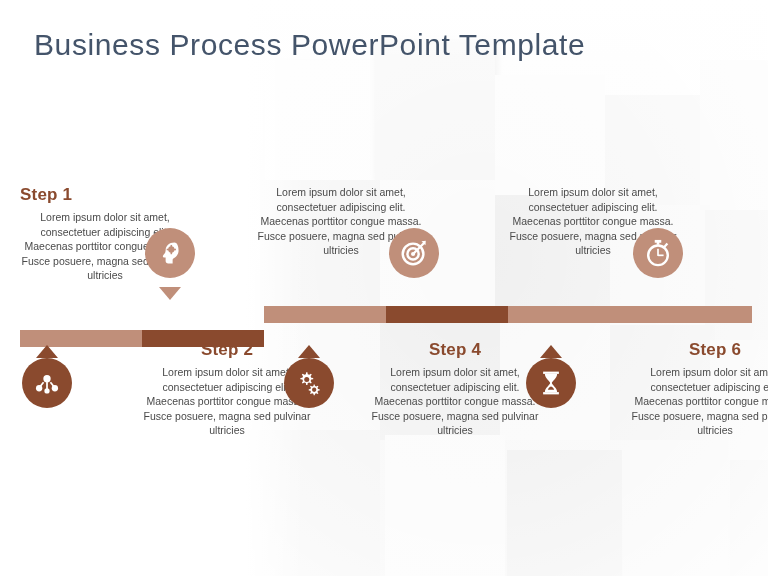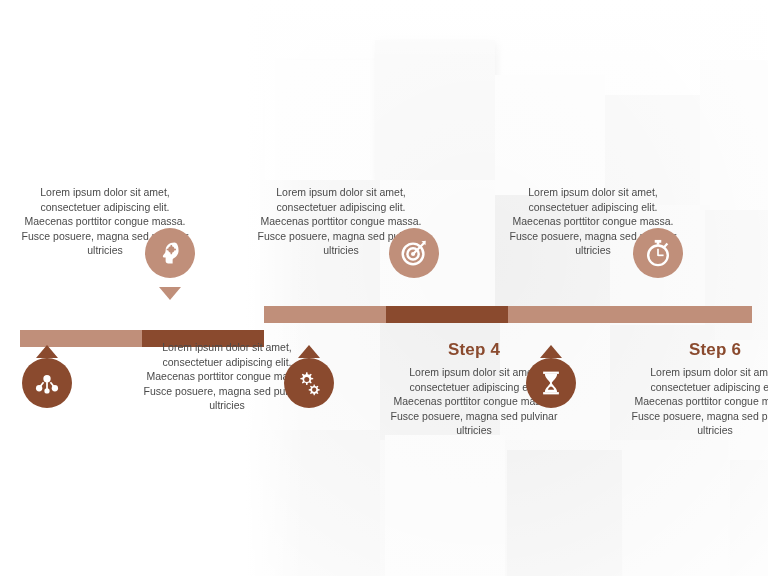--- a/index.html
+++ b/index.html
@@ -140,45 +140,48 @@
     <div class="cube" style="left:485px; top:460px; width:55px;  height:120px; background:#f0f0f0;"></div>
 
     <div style="position:absolute;left:0;top:0;width:100%;height:100%;
                 background: radial-gradient(ellipse at 45% 45%, rgba(255,255,255,0) 0%, rgba(255,255,255,.55) 70%, rgba(255,255,255,.9) 100%);"></div>
     <div style="position:absolute;left:0;top:0;width:60px;height:100%;
                 background: linear-gradient(90deg, rgba(255,255,255,1) 0%, rgba(255,255,255,0) 100%);"></div>
     <div style="position:absolute;left:0;top:0;width:100%;height:60px;
                 background: linear-gradient(180deg, rgba(255,255,255,1) 0%, rgba(255,255,255,0) 100%);"></div>
   </div>
 
+  <div id="title">Business Process PowerPoint Template</div>
 
   <div class="bar" style="left:20px;  top:330px; width:122px;"></div>
   <div class="bar dark" style="left:142px; top:330px; width:122px;"></div>
   <div class="bar" style="left:264px; top:306px; width:122px;"></div>
   <div class="bar dark" style="left:386px; top:306px; width:122px;"></div>
   <div class="bar" style="left:508px; top:306px; width:122px;"></div>
   <div class="bar" style="left:630px; top:306px; width:122px;"></div>
 
   <div class="step-block" style="left:20px; top:185px;">
+    <div class="step-title left">Step 1</div>
     <div class="step-body">Lorem ipsum dolor sit amet, consectetuer adipiscing elit. Maecenas porttitor congue massa. Fusce posuere, magna sed pulvinar ultricies</div>
   </div>
   <div class="tri up" style="left:36px; top:345px;"></div>
   <div class="icon-circle dark" style="left:22px; top:358px;">
     <svg width="28" height="28" viewBox="0 0 32 32">
       <circle cx="16" cy="11" r="4.2" fill="#ffffff"></circle>
       <circle cx="7" cy="22" r="3.6" fill="#ffffff"></circle>
       <circle cx="25" cy="22" r="3.6" fill="#ffffff"></circle>
       <circle cx="16" cy="25" r="3" fill="#ffffff"></circle>
       <rect x="15" y="11" width="2" height="12" fill="#ffffff"></rect>
       <rect x="8" y="14" width="2" height="10" fill="#ffffff" transform="rotate(38 9 19)"></rect>
       <rect x="22" y="14" width="2" height="10" fill="#ffffff" transform="rotate(-38 23 19)"></rect>
     </svg>
   </div>
 
   <div class="step-block" style="left:142px; top:340px;">
+    <div class="step-title">Step 2</div>
     <div class="step-body">Lorem ipsum dolor sit amet, consectetuer adipiscing elit. Maecenas porttitor congue massa. Fusce posuere, magna sed pulvinar ultricies</div>
   </div>
   <div class="tri down" style="left:159px; top:287px;"></div>
   <div class="icon-circle light" style="left:145px; top:228px;">
     <svg width="28" height="28" viewBox="0 0 32 32">
       <path d="M21 4c-6 0-10 4-10 9 0 3-2 4-3 6-0.6 1.2 0.4 2.2 1.6 2.2H11v4c0 1.6 1.3 2.8 2.9 2.8H19v-4.2c0-0.8 0.5-1.4 1.2-1.8 3.4-1.8 5.6-5 5.6-8.8C25.8 8 24 4 21 4z" fill="#ffffff"></path>
       <circle cx="17.5" cy="12" r="3.6" fill="#c08f7a"></circle>
       <rect x="16.6" y="6.8" width="1.8" height="10.6" fill="#c08f7a"></rect>
       <rect x="12.2" y="11.1" width="10.6" height="1.8" fill="#c08f7a"></rect>
     </svg>
@@ -192,21 +195,21 @@
     <svg width="30" height="30" viewBox="0 0 32 32">
       <g fill="#ffffff">
         <path d="M13 4.5l1.3 0 .35 2.1 1.6.66 1.75-1.2.92.92-1.2 1.75.66 1.6 2.1.35 0 1.3-2.1.35-.66 1.6 1.2 1.75-.92.92-1.75-1.2-1.6.66-.35 2.1-1.3 0-.35-2.1-1.6-.66-1.75 1.2-.92-.92 1.2-1.75-.66-1.6-2.1-.35 0-1.3 2.1-.35.66-1.6-1.2-1.75.92-.92 1.75 1.2 1.6-.66z"></path>
         <circle cx="13.6" cy="12.2" r="2.7" fill="#8a4a2e"></circle>
         <path d="M21 17.5l1.1 0 .3 1.8 1.35.55 1.5-1 .78.78-1 1.5.55 1.35 1.8.3 0 1.1-1.8.3-.55 1.35 1 1.5-.78.78-1.5-1-1.35.55-.3 1.8-1.1 0-.3-1.8-1.35-.55-1.5 1-.78-.78 1-1.5-.55-1.35-1.8-.3 0-1.1 1.8-.3.55-1.35-1-1.5.78-.78 1.5 1 1.35-.55z"></path>
         <circle cx="21.5" cy="23.2" r="2.3" fill="#8a4a2e"></circle>
       </g>
     </svg>
   </div>
 
-  <div class="step-block" style="left:389px; top:340px;">
+  <div class="step-block" style="left:370px; top:340px;">
     <div class="step-title">Step 4</div>
     <div class="step-body">Lorem ipsum dolor sit amet, consectetuer adipiscing elit. Maecenas porttitor congue massa. Fusce posuere, magna sed pulvinar ultricies</div>
   </div>
   <div class="tri down" style="left:403px; top:263px;"></div>
   <div class="icon-circle light" style="left:389px; top:228px;">
     <svg width="30" height="30" viewBox="0 0 32 32">
       <circle cx="15" cy="17" r="11" fill="none" stroke="#ffffff" stroke-width="2.6"></circle>
       <circle cx="15" cy="17" r="6" fill="none" stroke="#ffffff" stroke-width="2.6"></circle>
       <circle cx="15" cy="17" r="2.2" fill="#ffffff"></circle>
       <path d="M15 17 L27 5" stroke="#ffffff" stroke-width="2.4" fill="none"></path>

